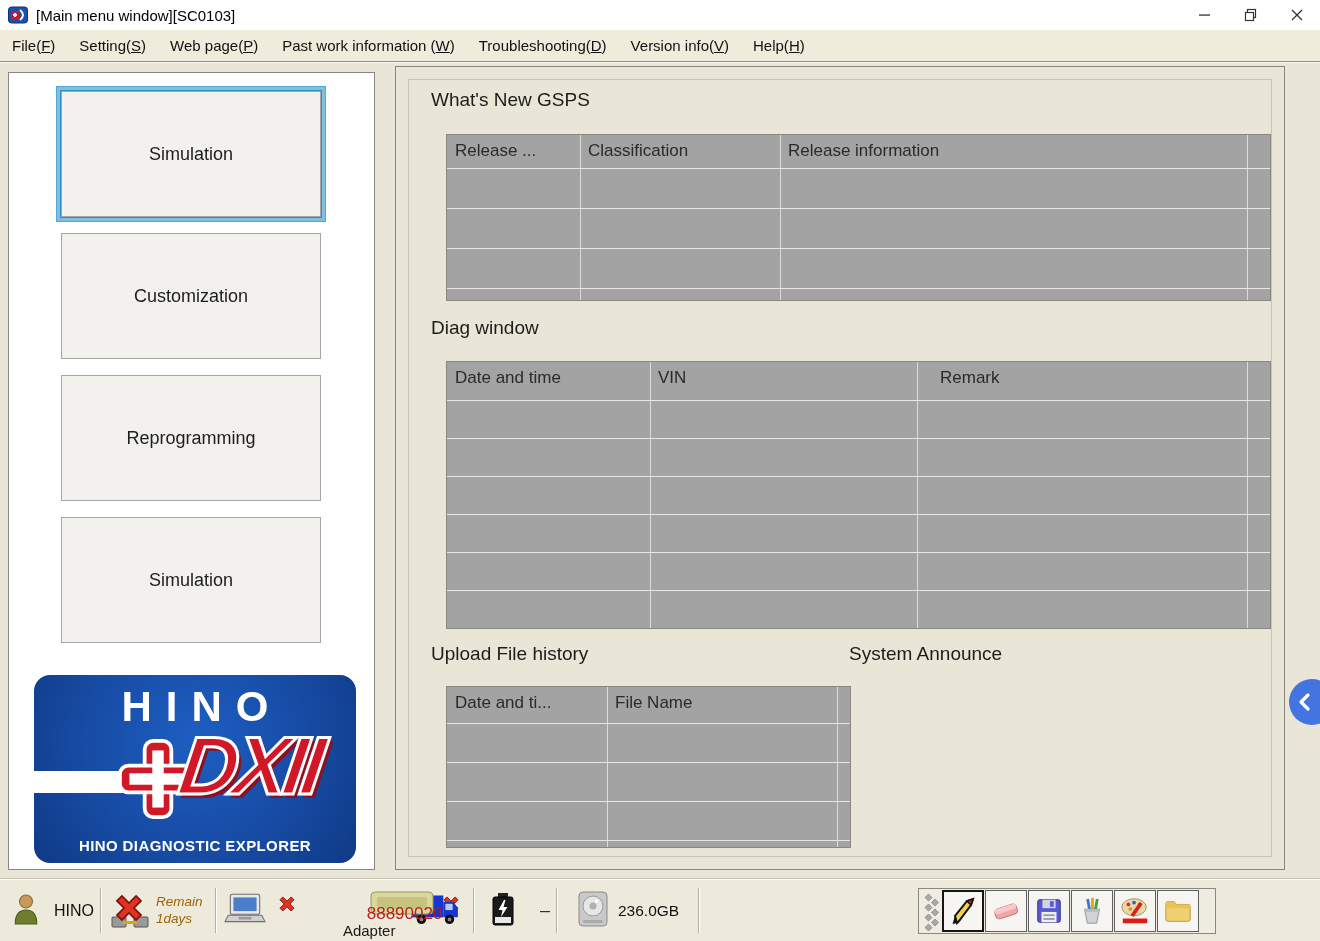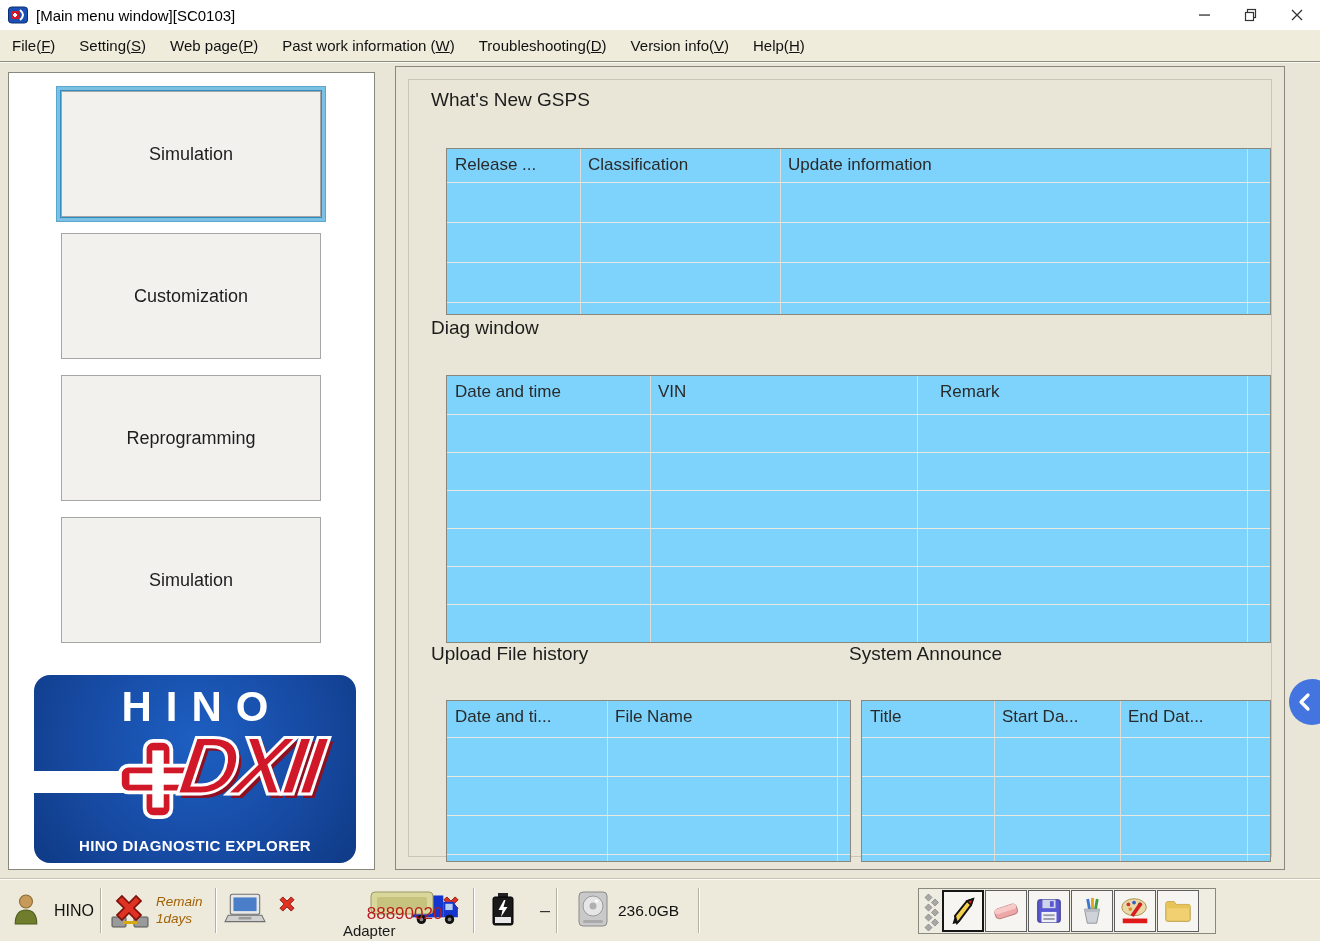--- a/index.html
+++ b/index.html
@@ -32,21 +32,21 @@
     clip-path:polygon(0 0,86% 0,100% 50%,86% 100%,0 100%);}
   .logo-cross{position:absolute;left:84px;top:64px;}
   .logo-product{position:absolute;left:146px;top:44px;font-size:82px;font-weight:bold;font-style:italic;color:#d01828;
     transform:skewX(-8deg);letter-spacing:-5px;-webkit-text-stroke:3px #ffffff;text-shadow:4px 4px 0 #8f1020;}
   .logo-tag{position:absolute;bottom:9px;width:100%;text-align:center;color:#fff;font-weight:bold;font-size:15px;letter-spacing:0.4px;}
   
   .rightpanel{position:absolute;left:395px;top:66px;width:888px;height:802px;background:#eae6d7;border:1px solid #88887c;}
   .inner-frame{position:absolute;inset:12px;border:1px solid #c9c6b6;pointer-events:none;}
   .sec-title{position:absolute;font-size:19px;color:#1c1c1c;white-space:nowrap;}
   .t1{left:35px;top:22px;} .t2{left:35px;top:250px;} .t3{left:35px;top:576px;} .t4{left:453px;top:576px;}
-  .tablebox{position:absolute;background:#7dd3fc;border:1px solid #8a887e;overflow:hidden;margin-top:14px;}
+  .tablebox{position:absolute;background:#a3a3a3;border:1px solid #8a887e;overflow:hidden;}
   .tbl-gsps{left:50px;top:67px;width:823px;height:165px;}
   .tbl-diag{left:50px;top:294px;width:823px;height:266px;}
   .tbl-upload{left:50px;top:619px;width:403px;height:160px;}
   .tbl-announce{left:465px;top:619px;width:408px;height:160px;}
   .th-label{position:absolute;top:0;padding:6px 4px 0 8px;font-size:17px;color:#2a2a2a;white-space:nowrap;overflow:hidden;box-sizing:border-box;}
   .col-sep{position:absolute;top:0;bottom:0;width:1px;background:#dddcd6;}
   .row-line{position:absolute;left:0;right:0;height:1px;background:#e8e7e1;}
   
   .side-handle{position:absolute;left:1289px;top:679px;width:46px;height:46px;border-radius:50%;
     background:#4374e0;display:flex;align-items:center;justify-content:center;}
@@ -147,21 +147,21 @@
   </div>
 
   <div class="rightpanel">
     <div class="inner-frame"></div>
     <div class="sec-title t1">What's New GSPS</div>
     <div class="tablebox tbl-gsps" id="tbl-gsps">
         <div class="th-label" style="left: 0px; width: 133px;">Release ...</div>
         <div class="col-sep" style="left: 133px;"></div>
         <div class="th-label" style="left: 133px; width: 200px;">Classification</div>
         <div class="col-sep" style="left: 333px;"></div>
-        <div class="th-label" style="left: 333px; width: 467px;">Update information</div>
+        <div class="th-label" style="left: 333px; width: 467px;">Release information</div>
         <div class="col-sep" style="left: 800px;"></div>
         <div class="row-line" style="top: 33px;"></div>
         <div class="row-line" style="top: 73px;"></div>
         <div class="row-line" style="top: 113px;"></div>
         <div class="row-line" style="top: 153px;"></div>
       </div>
     <div class="sec-title t2">Diag window</div>
     <div class="tablebox tbl-diag" id="tbl-diag">
         <div class="th-label" style="left: 0px; width: 203px;">Date and time</div>
         <div class="col-sep" style="left: 203px;"></div>
@@ -182,32 +182,20 @@
         <div class="th-label" style="left: 0px; width: 160px;">Date and ti...</div>
         <div class="col-sep" style="left: 160px;"></div>
         <div class="th-label" style="left: 160px; width: 230px;">File Name</div>
         <div class="col-sep" style="left: 390px;"></div>
         <div class="row-line" style="top: 36px;"></div>
         <div class="row-line" style="top: 75px;"></div>
         <div class="row-line" style="top: 114px;"></div>
         <div class="row-line" style="top: 153px;"></div>
       </div>
     <div class="sec-title t4">System Announce</div>
-    <div class="tablebox tbl-announce" id="tbl-announce">
-        <div class="th-label" style="left: 0px; width: 132px;">Title</div>
-        <div class="col-sep" style="left: 132px;"></div>
-        <div class="th-label" style="left: 132px; width: 126px;">Start Da...</div>
-        <div class="col-sep" style="left: 258px;"></div>
-        <div class="th-label" style="left: 258px; width: 127px;">End Dat...</div>
-        <div class="col-sep" style="left: 385px;"></div>
-        <div class="row-line" style="top: 36px;"></div>
-        <div class="row-line" style="top: 75px;"></div>
-        <div class="row-line" style="top: 114px;"></div>
-        <div class="row-line" style="top: 153px;"></div>
-      </div>
   </div>
 
   <div class="side-handle">
     <span style="margin-right:14px;display:flex;">
       <svg width="16" height="22" viewBox="0 0 16 22">
           <polyline points="11,4 4,11 11,18" fill="none" stroke="#fff" stroke-width="3.2" stroke-linecap="round" stroke-linejoin="round"></polyline>
         </svg>
     </span>
   </div>
 

